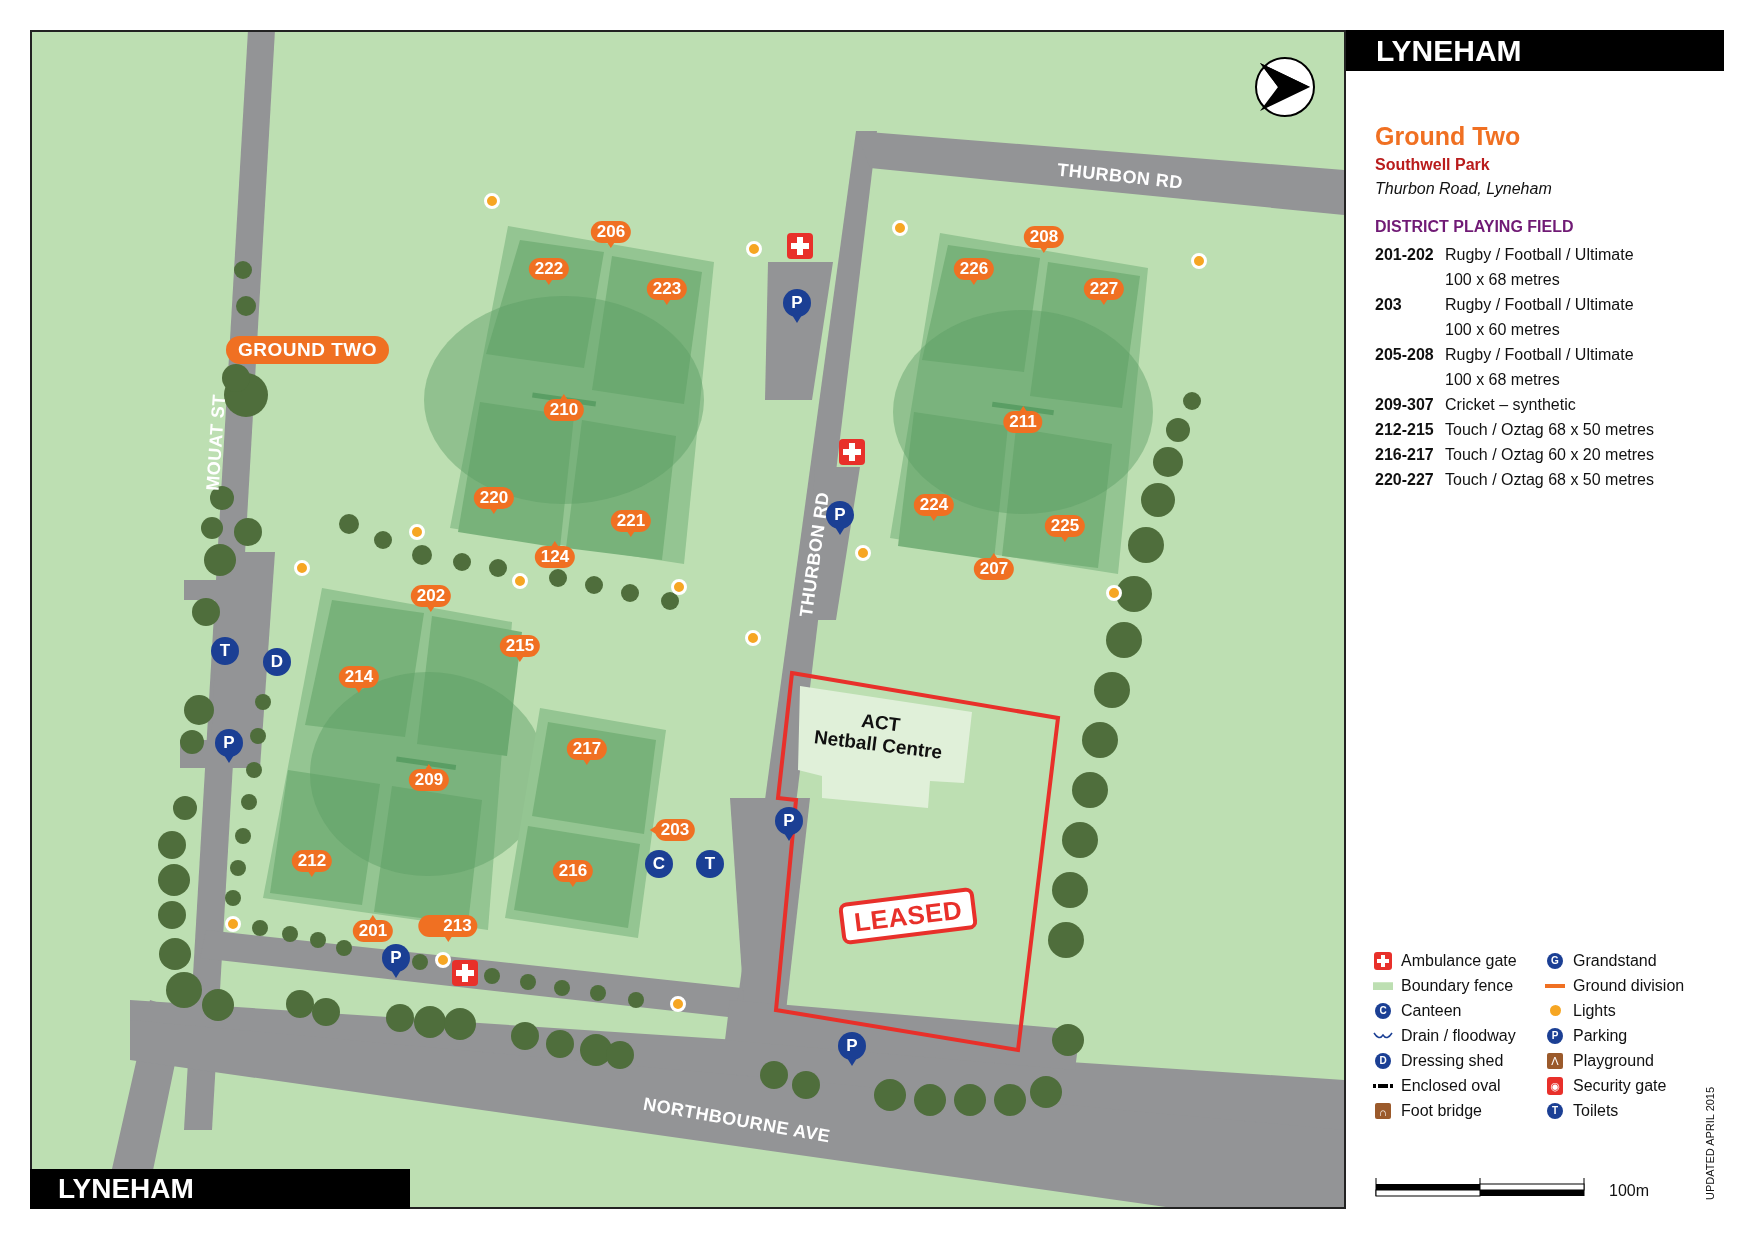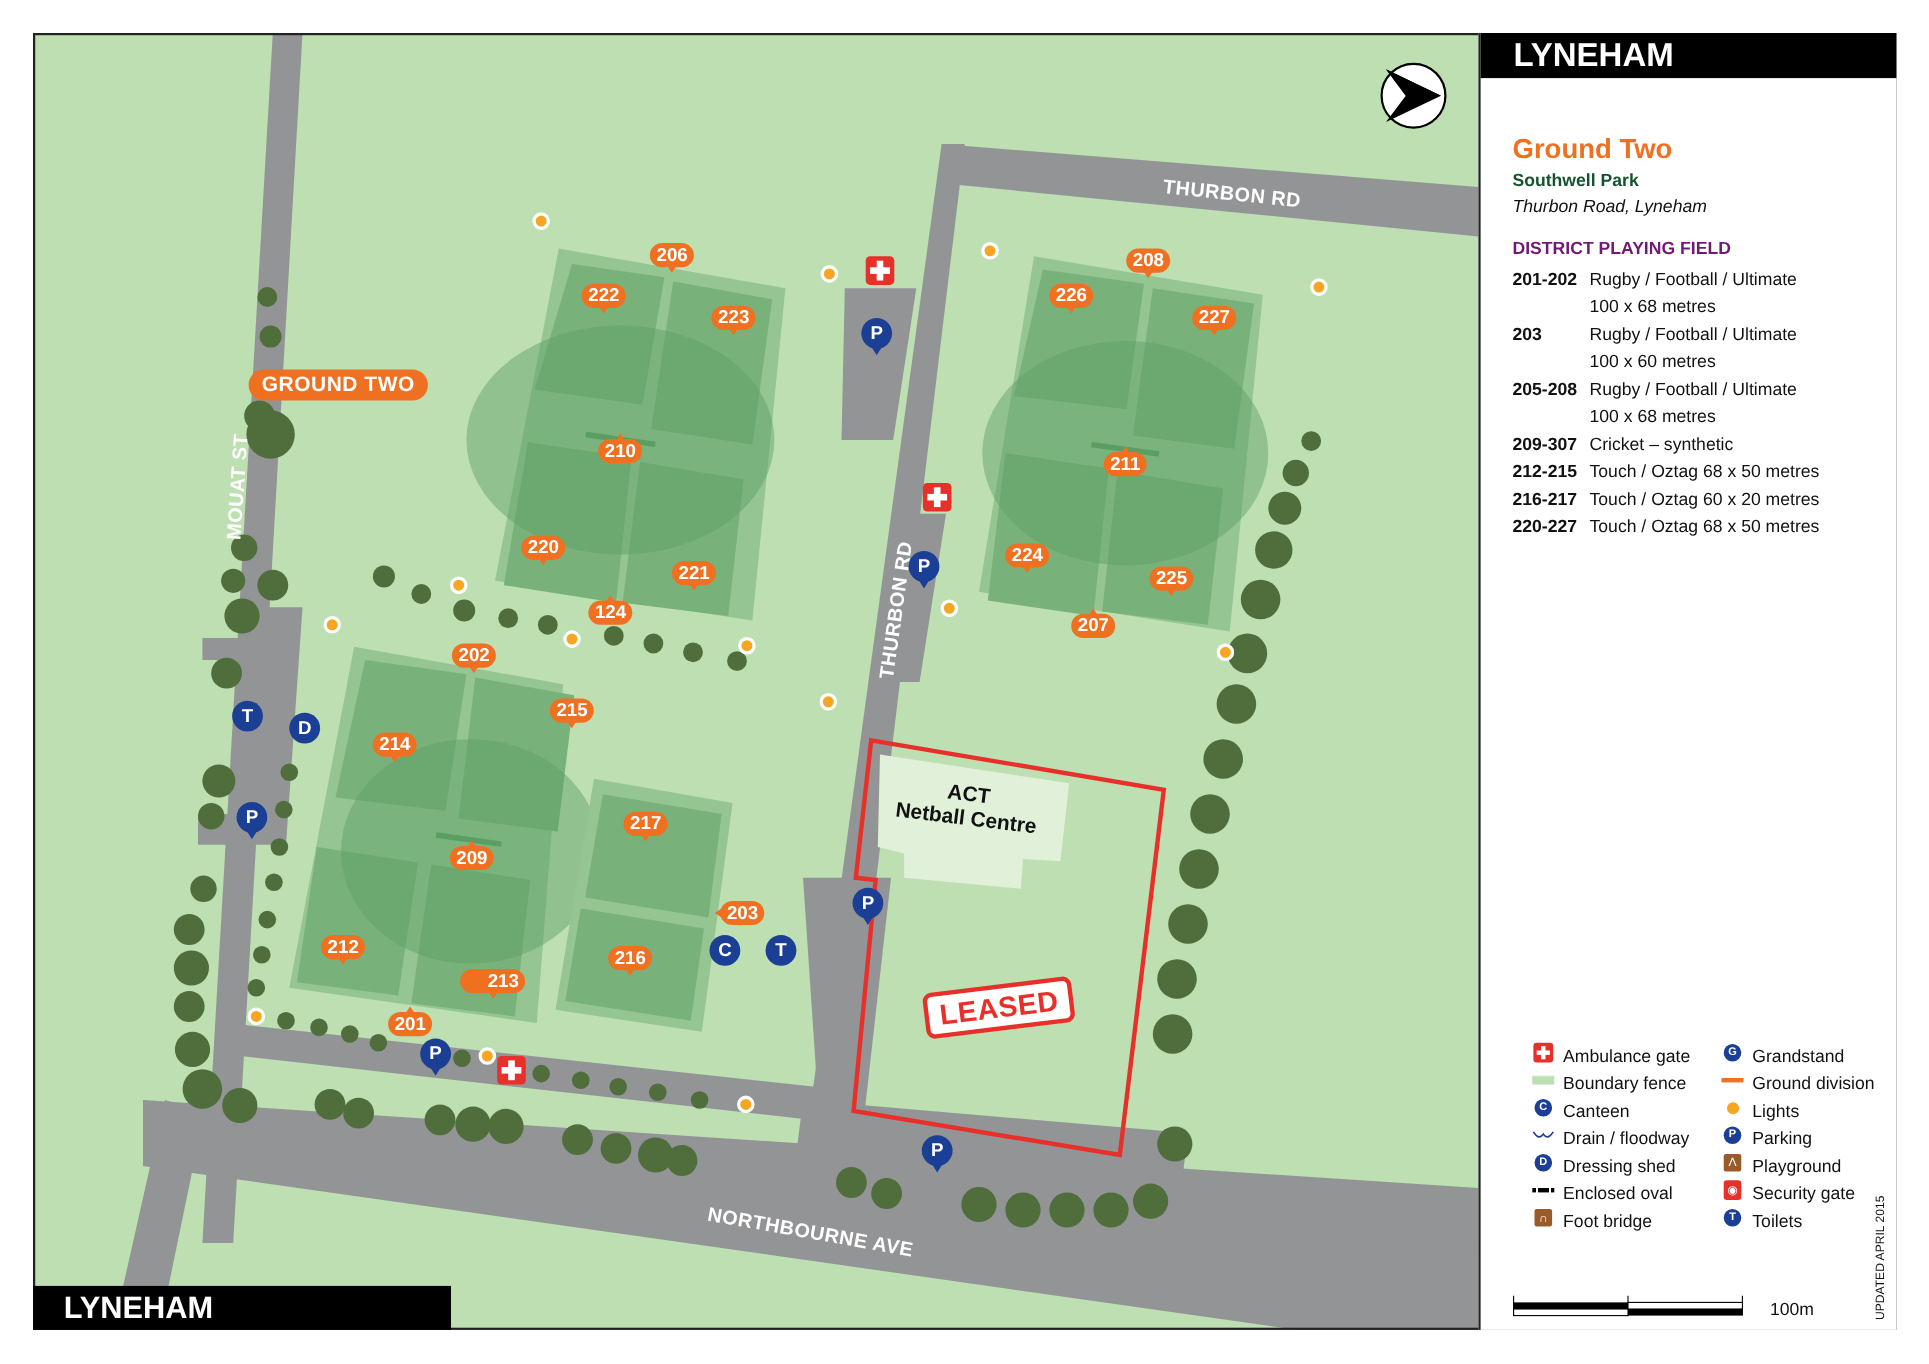--- a/index.html
+++ b/index.html
@@ -2,29 +2,29 @@
 <html><head>
 <meta charset="utf-8">
 <style>
   html,body{margin:0;padding:0;background:#fff;}
   body{width:1754px;height:1240px;position:relative;overflow:hidden;font-family:"Liberation Sans",sans-serif;}
   #map{position:absolute;left:0;top:0;width:1754px;height:1240px;}
   .frame{position:absolute;left:30px;top:30px;width:1694px;height:1179px;border:2px solid #222;box-sizing:border-box;pointer-events:none;}
   .panel{position:absolute;left:1344px;top:30px;width:380px;height:1179px;background:#fff;border-left:2px solid #222;box-sizing:border-box;}
   .panel-header{position:absolute;left:0;top:0;width:100%;height:41px;background:#000;color:#fff;font-weight:bold;font-size:30px;line-height:41px;padding-left:30px;box-sizing:border-box;}
   .ground-title{position:absolute;left:29px;top:92px;color:#f07022;font-weight:bold;font-size:25px;}
-  .park-name{position:absolute;left:29px;top:126px;font-weight:bold;font-size:16px;color:#14532d;}
+  .park-name{position:absolute;left:29px;top:126px;font-weight:bold;font-size:16px;color:#b91c1c;}
   .address{position:absolute;left:29px;top:150px;font-style:italic;font-size:16px;color:#111;}
   .section-title{position:absolute;left:29px;top:188px;font-weight:bold;font-size:16px;color:#701a75;}
   .field-list{position:absolute;left:29px;top:212px;width:340px;}
   .field-row{display:flex;font-size:16px;line-height:25px;color:#111;}
   .field-row .code{width:70px;font-weight:bold;flex:none;}
   .field-row .desc{flex:1;}
   .legend{position:absolute;left:27px;top:918px;width:340px;display:grid;grid-template-columns:172px 168px;row-gap:0;}
-  .legend-item{display:flex;font-size:16px;line-height:25px;color:#111;height:25px;margin-left:20px;}
+  .legend-item{display:flex;align-items:center;font-size:16px;line-height:25px;color:#111;height:25px;}
   .legend-item .sym{width:20px;height:18px;margin-right:8px;flex:none;display:flex;align-items:center;justify-content:center;}
   .scalebar{position:absolute;left:29px;top:1146px;width:210px;height:22px;}
   .scale-label{position:absolute;left:245px;top:1152px;font-size:16px;color:#111;margin-left:18px;}
   .updated{position:absolute;left:1704px;top:1200px;transform-origin:left top;transform:rotate(-90deg);font-size:11px;color:#111;white-space:nowrap;}
   .bottom-label{position:absolute;left:30px;top:1169px;width:380px;height:40px;background:#000;color:#fff;font-weight:bold;font-size:28px;line-height:40px;padding-left:28px;box-sizing:border-box;}
   .rlabel{position:absolute;color:#fff;font-weight:bold;font-size:18px;white-space:nowrap;transform-origin:center;letter-spacing:0.5px;}
   .pin{position:absolute;background:#f07022;color:#fff;font-weight:bold;font-size:17px;border-radius:11px;padding:1px 6px;line-height:20px;transform:translate(-50%,-50%);}
   .pin::after{content:"";position:absolute;left:50%;bottom:-5px;margin-left:-4px;border-left:4px solid transparent;border-right:4px solid transparent;border-top:6px solid #f07022;}
   .pin.up::after{bottom:auto;top:-5px;border-top:none;border-bottom:6px solid #f07022;}
   .pin.left::after{left:-5px;bottom:auto;top:50%;margin-left:0;margin-top:-4px;border-top:4px solid transparent;border-bottom:4px solid transparent;border-left:none;border-right:6px solid #f07022;}
@@ -224,21 +224,21 @@
     <div class="pin" style="left: 1065px; top: 526px;">225</div>
     <div class="pin up" style="left: 994px; top: 569px;">207</div>
     <div class="pin" style="left: 431px; top: 596px;">202</div>
     <div class="pin" style="left: 359px; top: 632px; margin-top: 45px;">214</div>
     <div class="pin" style="left: 508px; top: 646px; margin-left: 12px;">215</div>
     <div class="pin" style="left: 587px; top: 749px;">217</div>
     <div class="pin up" style="left: 429px; top: 780px;">209</div>
     <div class="pin left" style="left: 675px; top: 830px;">203</div>
     <div class="pin" style="left: 312px; top: 861px;">212</div>
     <div class="pin" style="left: 573px; top: 871px; text-align: right;">216</div>
-    <div class="pin" style="left: 448px; top: 892px; padding-left: 25px;">213</div>
+    <div class="pin" style="left: 448px; top: 926px; padding-left: 25px;">213</div>
     <div class="pin up" style="left: 373px; top: 931px;">201</div>
   </div>
 <div id="markers">
     <div class="light" style="left: 492px; top: 201px;"></div>
     <div class="light" style="left: 754px; top: 249px;"></div>
     <div class="light" style="left: 900px; top: 228px;"></div>
     <div class="light" style="left: 1199px; top: 261px;"></div>
     <div class="light" style="left: 417px; top: 532px;"></div>
     <div class="light" style="left: 302px; top: 568px;"></div>
     <div class="light" style="left: 520px; top: 581px;"></div>

